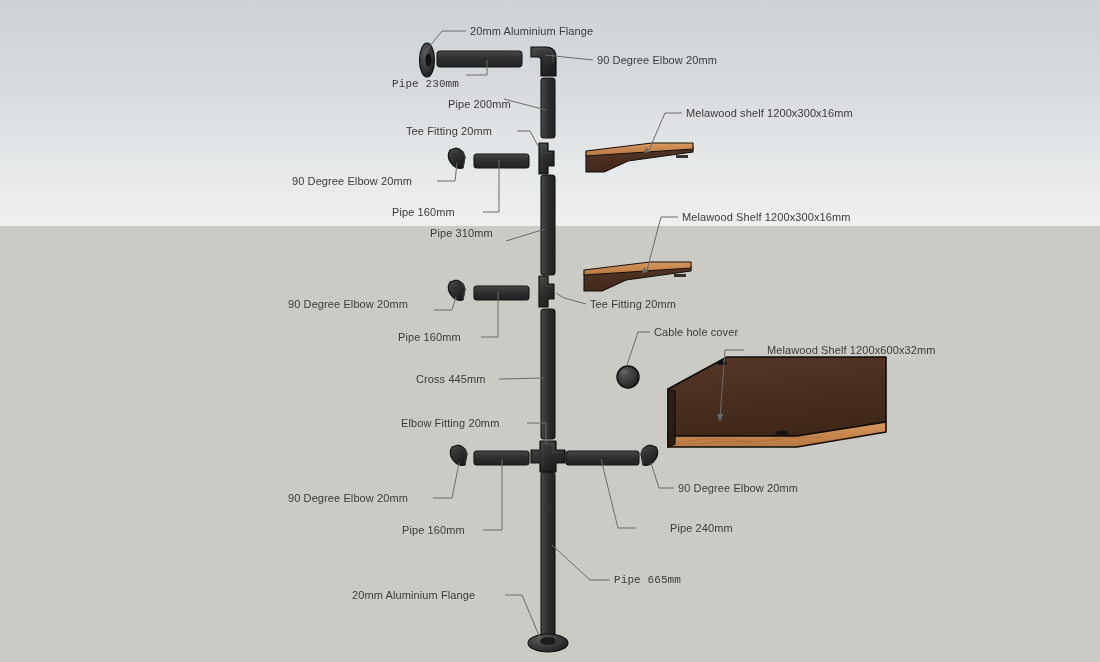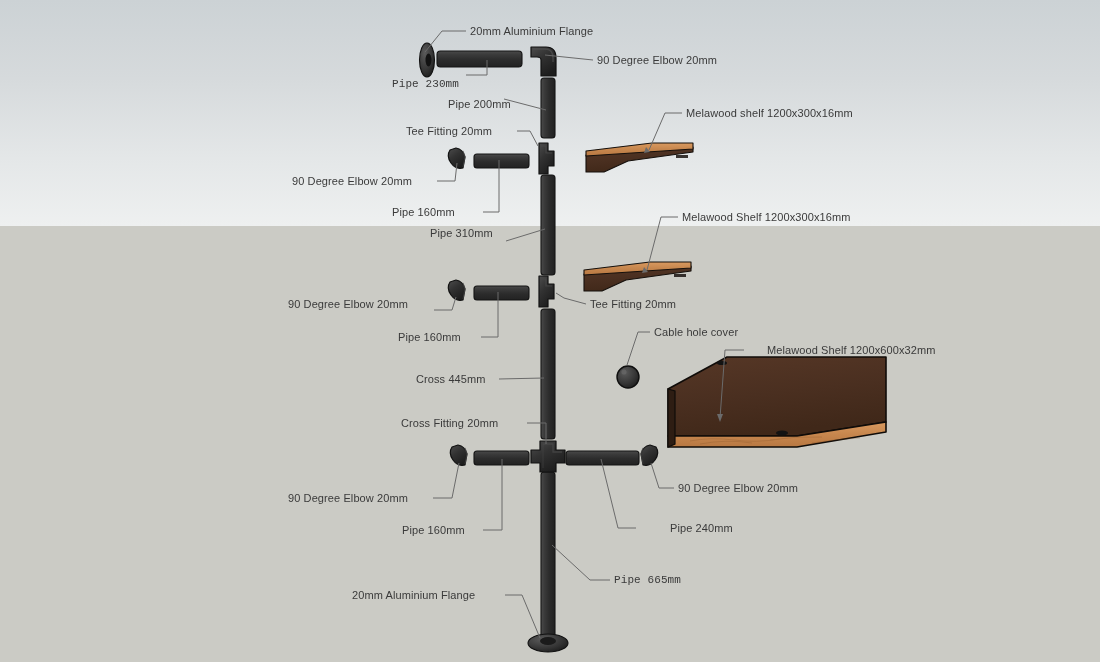--- a/index.html
+++ b/index.html
@@ -265,21 +265,21 @@
   <div class="lbl" style="left:292px; top:176px;">90 Degree Elbow 20mm</div>
   <div class="lbl" style="left:392px; top:207px;">Pipe 160mm</div>
   <div class="lbl" style="left:682px; top:212px;">Melawood Shelf 1200x300x16mm</div>
   <div class="lbl" style="left:430px; top:228px;">Pipe 310mm</div>
   <div class="lbl" style="left:288px; top:299px;">90 Degree Elbow 20mm</div>
   <div class="lbl" style="left:590px; top:299px;">Tee Fitting 20mm</div>
   <div class="lbl" style="left:398px; top:332px;">Pipe 160mm</div>
   <div class="lbl" style="left:654px; top:327px;">Cable hole cover</div>
   <div class="lbl" style="left:748px; top:345px;margin-left:19px;">Melawood Shelf 1200x600x32mm</div>
   <div class="lbl" style="left:416px; top:374px;">Cross 445mm</div>
-  <div class="lbl" style="left:401px; top:418px;">Cross Fitting 20mm</div>
+  <div class="lbl" style="left:401px; top:418px;">Elbow Fitting 20mm</div>
   <div class="lbl" style="left:678px; top:483px;">90 Degree Elbow 20mm</div>
   <div class="lbl" style="left:288px; top:493px;">90 Degree Elbow 20mm</div>
   <div class="lbl" style="left:640px; top:523px;margin-left:30px;">Pipe 240mm</div>
   <div class="lbl" style="left:402px; top:525px;">Pipe 160mm</div>
   <div class="lbl" style="left:614px; top:575px;font-family:Liberation Mono, monospace;">Pipe 665mm</div>
   <div class="lbl" style="left:352px; top:590px;">20mm Aluminium Flange</div>
 
 </div>
 
 </body></html>

